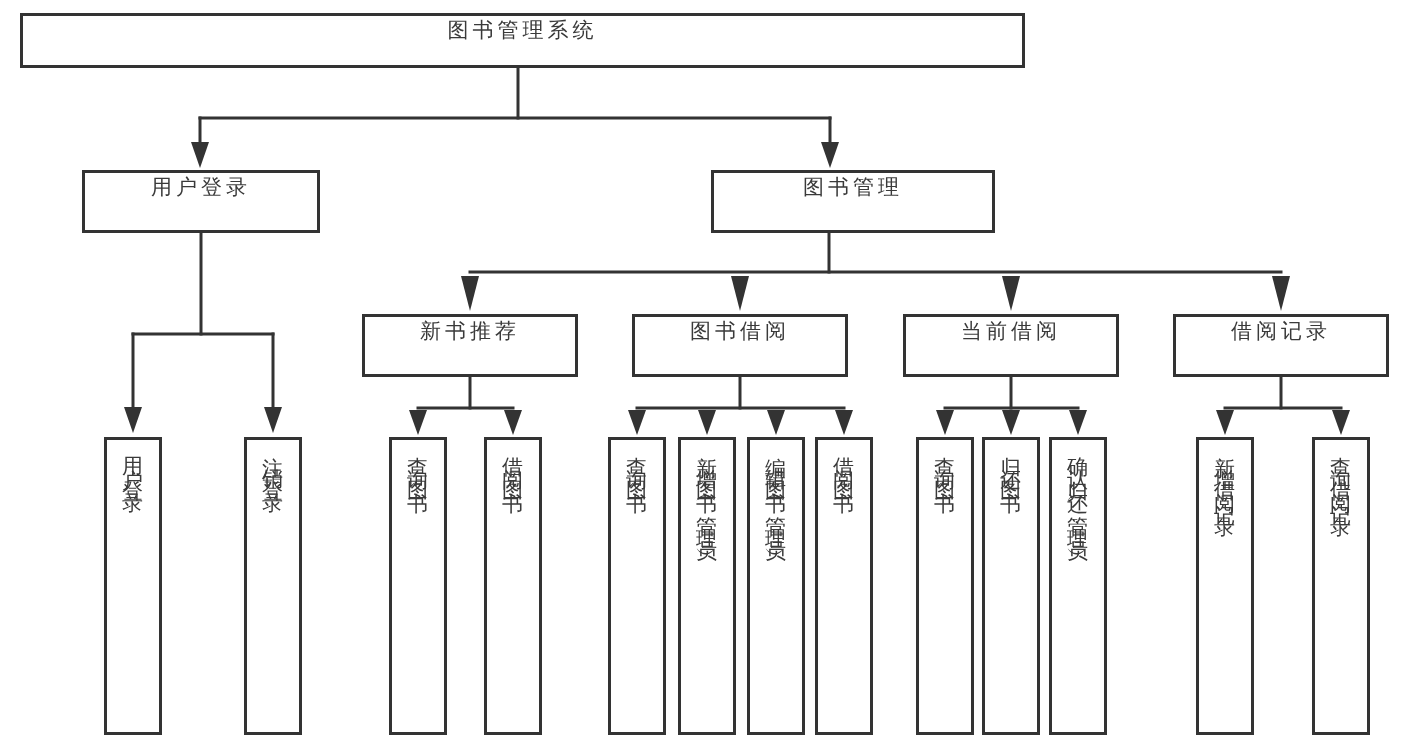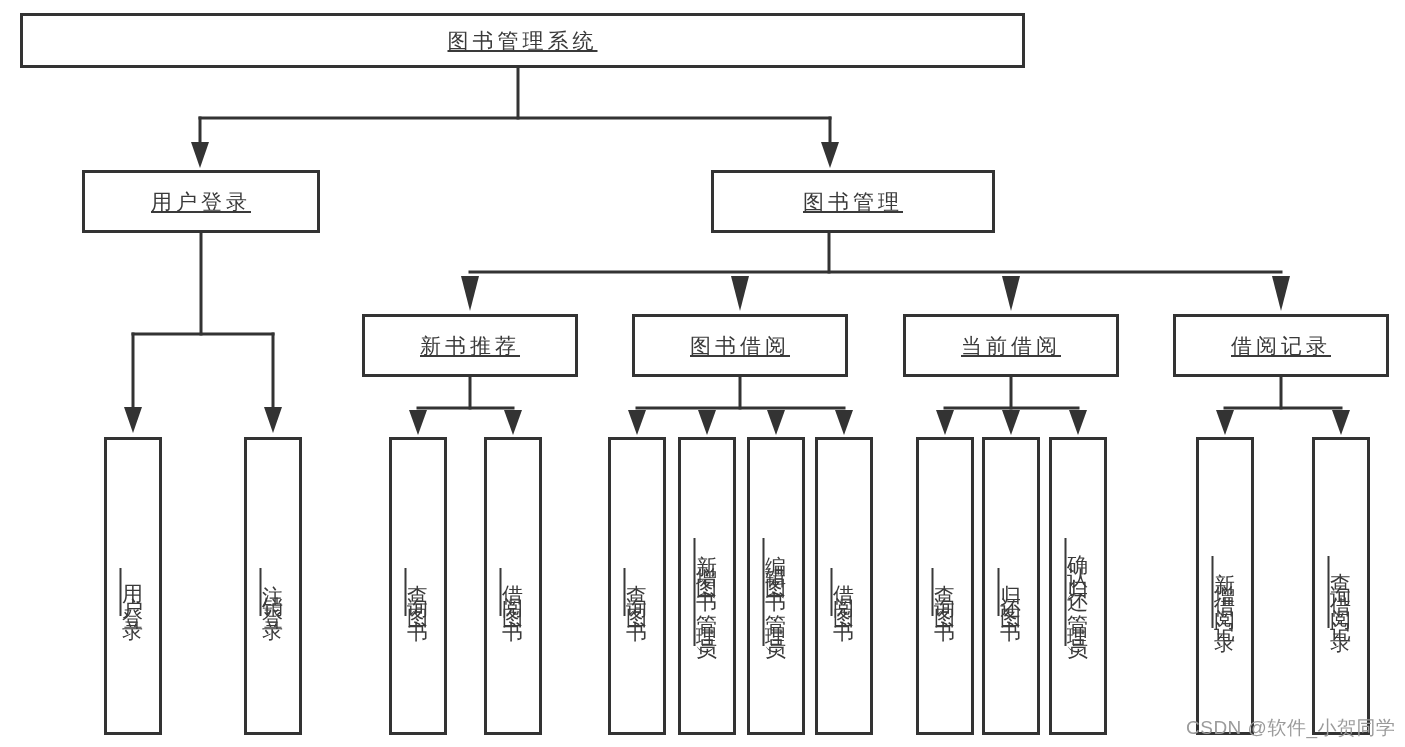--- a/index.html
+++ b/index.html
@@ -34,24 +34,22 @@
   }
   svg.connectors polygon {
     fill: var(--line);
   }
   .node {
     position: absolute;
     border: 3px solid var(--line);
     background: var(--background);
     color: var(--text);
     display: flex;
-    align-items: center;
     justify-content: center;
     z-index: 1;
-    text-decoration: underline;
   }
   .node.h span {
     font-size: 21px;
     letter-spacing: 4px;
     white-space: nowrap;
   }
   .node.v span {
     writing-mode: vertical-rl;
     text-orientation: mixed;
     font-size: 21px;
@@ -191,15 +189,14 @@
     <span>确认归还（管理员）</span>
   </div>
 
   <div class="node v" style="left:1196px; top:437px; width:58px; height:298px;">
     <span>新增借阅记录</span>
   </div>
   <div class="node v" style="left:1312px; top:437px; width:58px; height:298px;">
     <span>查询借阅记录</span>
   </div>
 
-  <div class="watermark">CSDN @软件_小贺同学</div>
 
 </div>
 
 </body></html>

